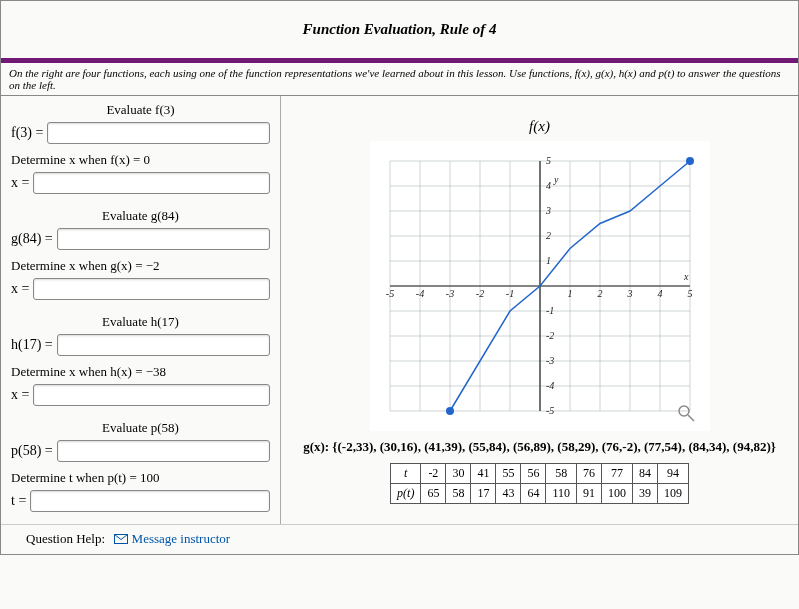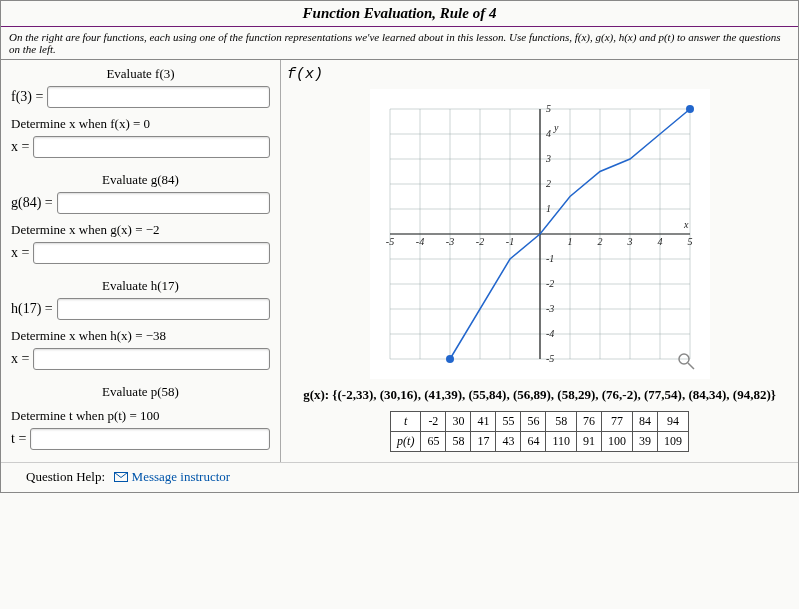--- a/index.html
+++ b/index.html
@@ -1,29 +1,29 @@
 <!DOCTYPE html>
 <html><head>
 <meta charset="utf-8">
 <style>
 * { box-sizing: border-box; margin: 0; padding: 0; }
 body { font-family: Georgia, 'Times New Roman', serif; background: #fafaf8; width: 799px; height: 609px; overflow: hidden; }
 .container { border: 1px solid #888; }
-.title { text-align: center; font-weight: bold; font-style: italic; padding: 4px; font-size: 15px; border-bottom: 1px solid #701a75; }
+.title { text-align: center; font-weight: bold; font-style: italic; padding: 20px; font-size: 15px; border-bottom: 5px solid #701a75; }
 .instructions { font-style: italic; padding: 4px 8px; font-size: 11px; border-bottom: 1px solid #888; }
 .main { display: flex; }
 .left-col { width: 280px; border-right: 1px solid #aaa; padding: 2px; }
 .right-col { flex: 1; padding: 6px; }
 .q-group { padding: 4px 8px 10px 8px; }
 .q-label { font-size: 13px; text-align: center; margin-bottom: 4px; }
 .q-row { display: flex; align-items: center; gap: 4px; font-size: 14px; }
 .q-row .lhs { white-space: nowrap; }
 .ans-input { flex: 1; min-width: 0; height: 22px; border: 1px solid #888; border-radius: 3px; background: #fff; padding: 0 4px; font-size: 13px; box-shadow: inset 0 1px 2px rgba(0,0,0,0.15); }
 .determine { font-size: 13px; margin: 8px 0 4px 0; }
-.fn-title { font-style: italic; font-size: 15px; margin: 0 0 6px; font-family: Liberation Mono, monospace; }
+.fn-title { text-align: center; font-style: italic; font-size: 15px; margin: 16px 0 6px; }
 .chart-wrap { display: flex; justify-content: center; }
 svg.chart { background: #fff; }
 .axis-line { stroke: #222; stroke-width: 1.2; }
 .grid-line { stroke: #9aa; stroke-width: 0.5; }
 .tick-text { font-size: 10px; fill: #222; font-style: italic; }
 .data-line { stroke: #2266cc; stroke-width: 1.5; fill: none; }
 .data-pt { fill: #2266cc; }
 .gx-text { font-size: 13px; text-align: center; margin: 8px 4px; font-weight: bold; }
 .p-table { border-collapse: collapse; margin: 4px auto; font-size: 12px; }
 .p-table td, .p-table th { border: 1px solid #555; padding: 2px 6px; text-align: center; background: #fff; }
@@ -77,20 +77,24 @@
         </div>
         <div class="determine">Determine x when h(x) = −38</div>
         <div class="q-row">
           <span class="lhs">x =</span>
           <input class="ans-input" style="">
         </div>
       </div>
 
       <div class="q-group">
         <div class="q-label">Evaluate p(58)</div>
+        <div class="q-row">
+          <span class="lhs">p(58) =</span>
+          <input class="ans-input" style="">
+        </div>
         <div class="determine">Determine t when p(t) = 100</div>
         <div class="q-row">
           <span class="lhs">t =</span>
           <input class="ans-input" style="">
         </div>
       </div>
 
     </div>
 
     <div class="right-col">

